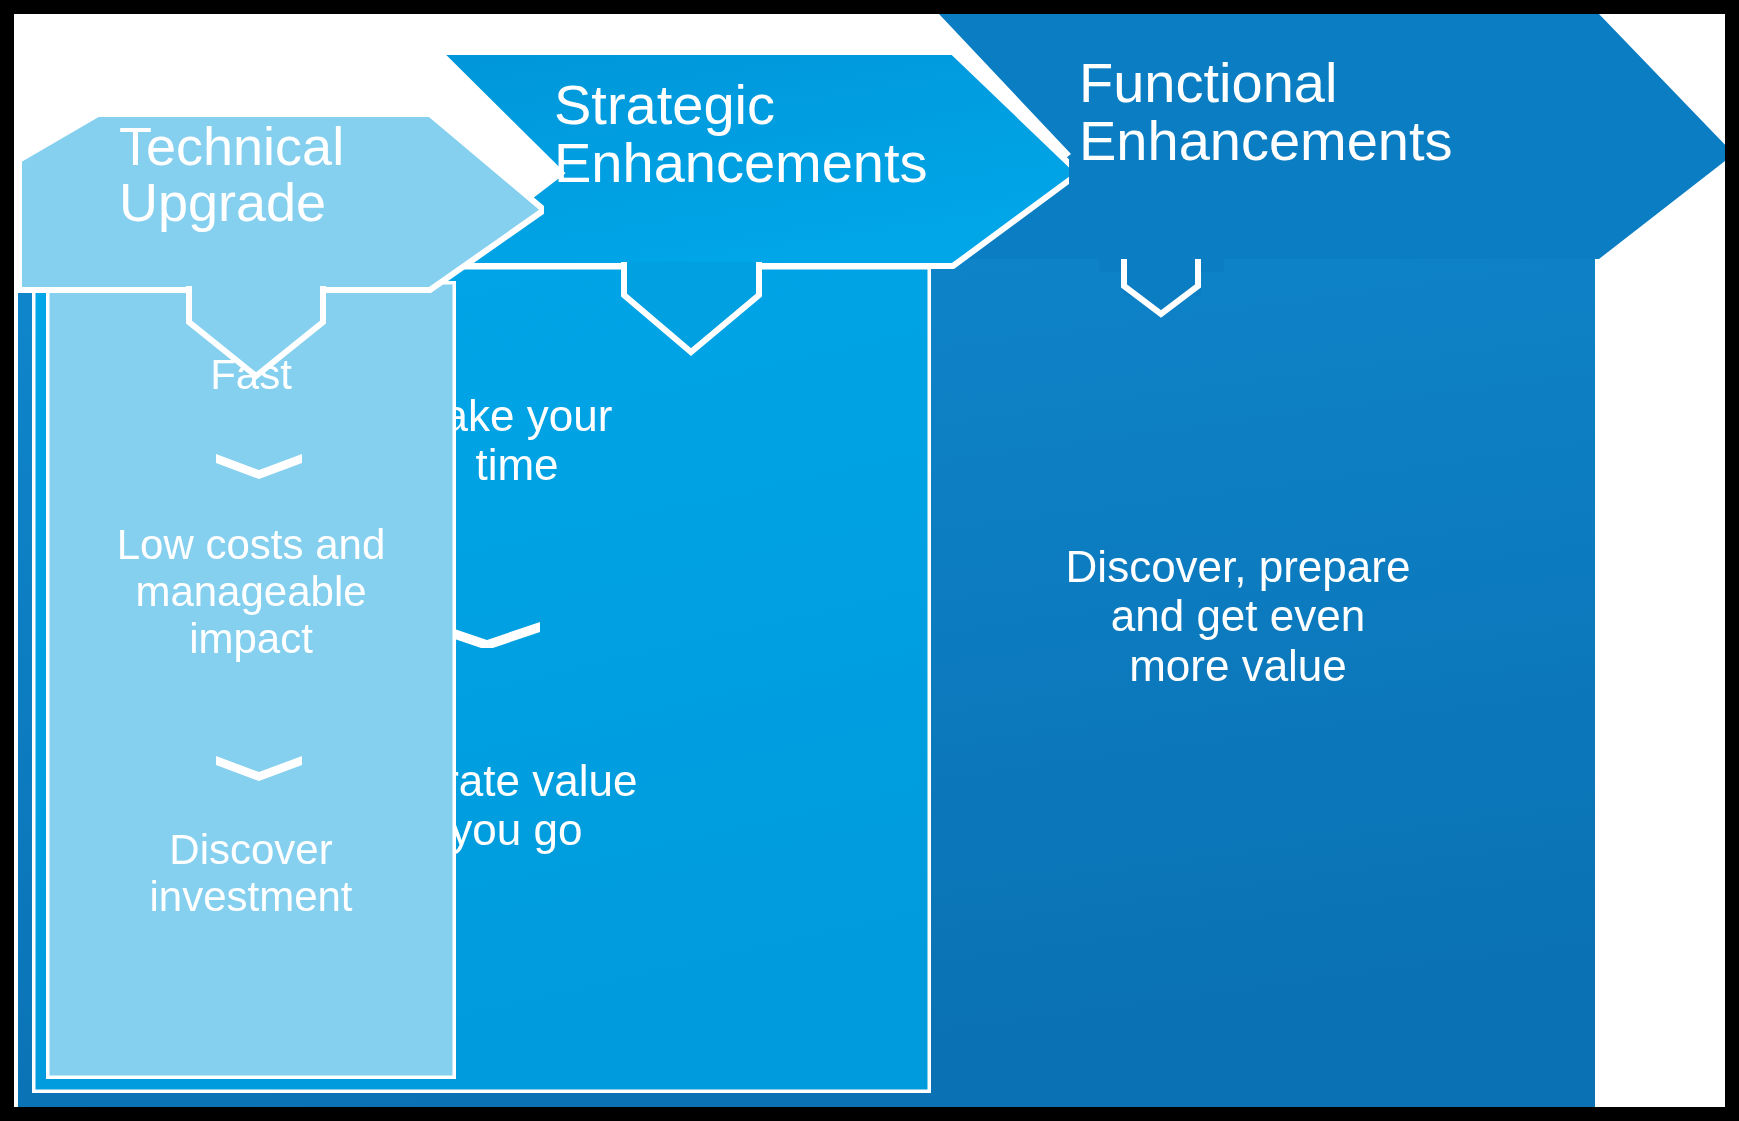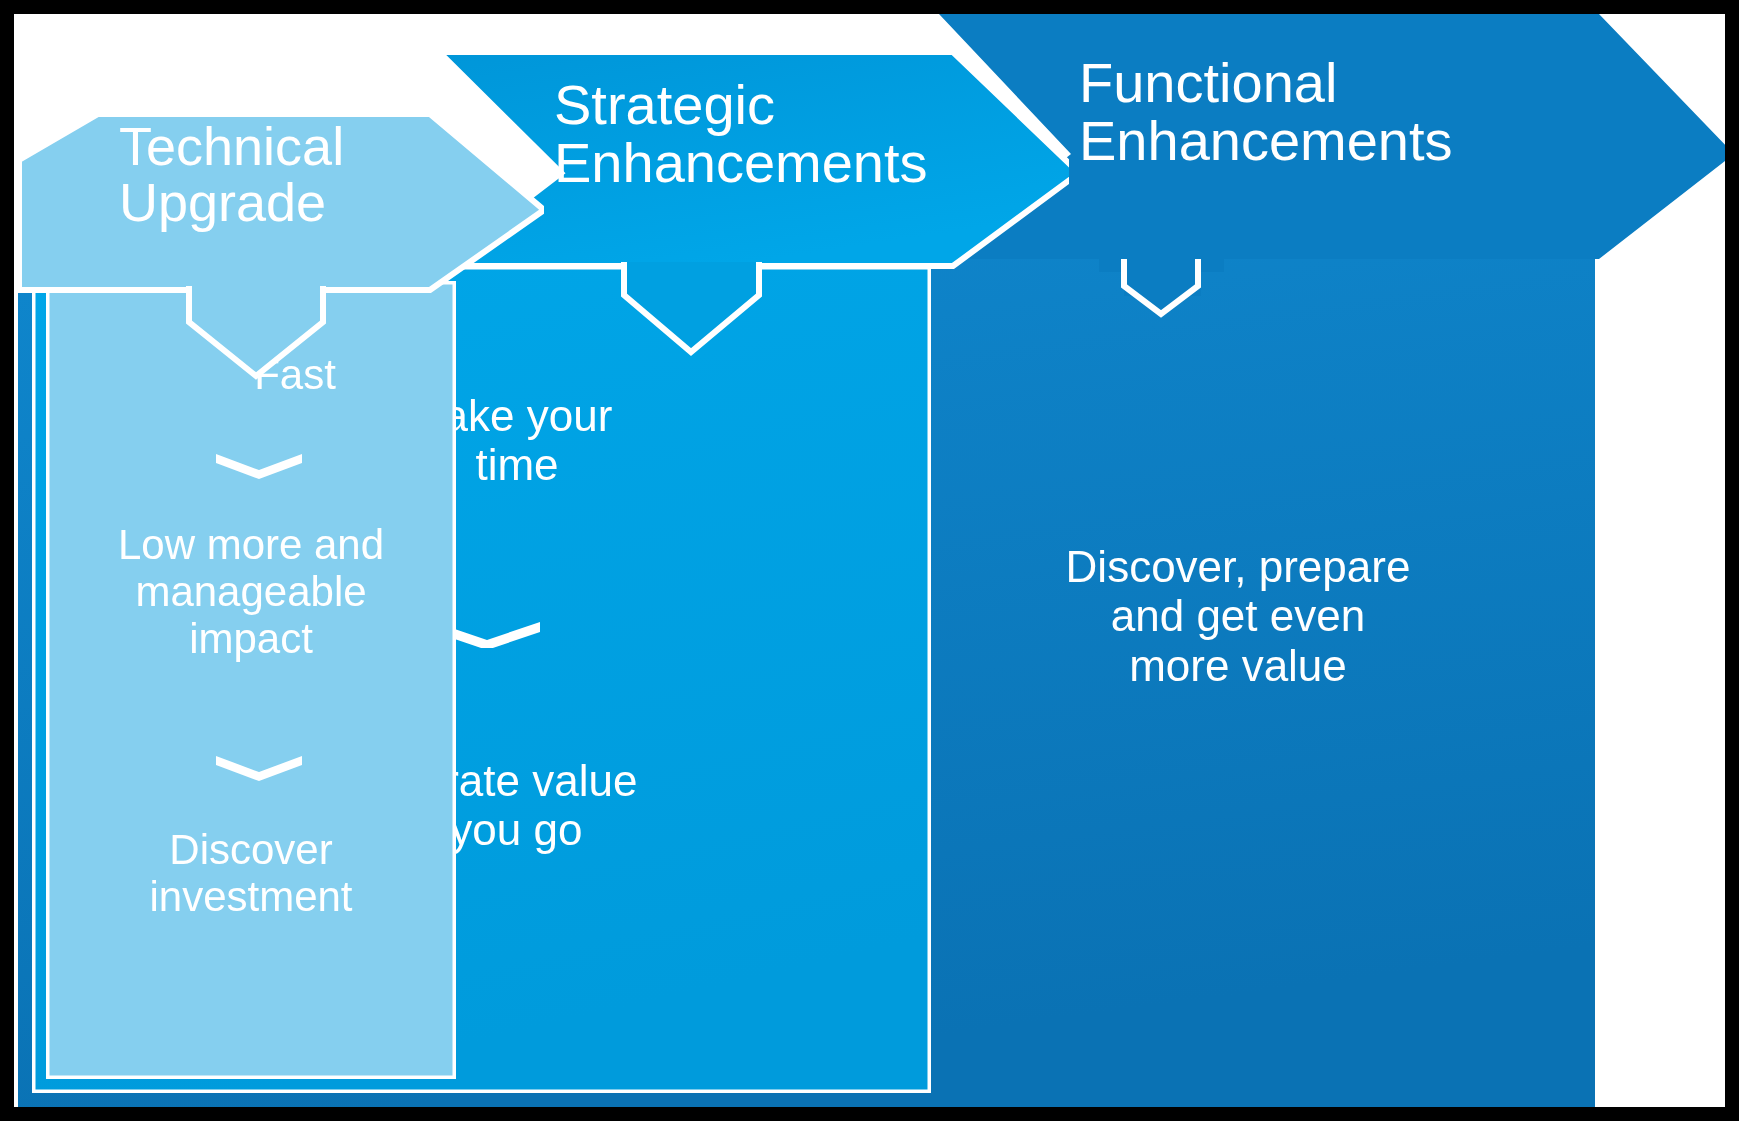--- a/index.html
+++ b/index.html
@@ -68,29 +68,29 @@
 
       <div class="panel-text" style="left:160px;width:590px;top:490px;font-size:44px;">Generate value
 as you go</div>
     </div>
 
     <div class="layer" style="left:32px;top:267px;width:410px;height:798px;">
       <svg width="410" height="798" viewBox="0 0 410 798">
         <rect x="0" y="0" width="410" height="798" fill="#85CFEF" stroke="#ffffff" stroke-width="7"></rect>
       </svg>
 
-      <div class="panel-text" style="left:0px;width:410px;top:70px;font-size:42px;padding-left:44px;">Fast</div>
+      <div class="panel-text" style="left:0px;width:410px;top:70px;font-size:42px;">Fast</div>
 
       <div class="sep" style="left:168px;top:170px;width:90px;">
         <svg width="90" height="28" viewBox="0 0 90 28">
           <path d="M2,3 L45,19 L88,3 L88,12 L45,28 L2,12 Z" fill="#ffffff"></path>
         </svg>
       </div>
 
-      <div class="panel-text" style="left:0px;width:410px;top:240px;font-size:42px;">Low more and
+      <div class="panel-text" style="left:0px;width:410px;top:240px;font-size:42px;">Low costs and
 manageable
 impact</div>
 
       <div class="sep" style="left:168px;top:472px;width:90px;">
         <svg width="90" height="28" viewBox="0 0 90 28">
           <path d="M2,3 L45,19 L88,3 L88,12 L45,28 L2,12 Z" fill="#ffffff"></path>
         </svg>
       </div>
 
       <div class="panel-text" style="left:0px;width:410px;top:545px;font-size:42px;">Discover

